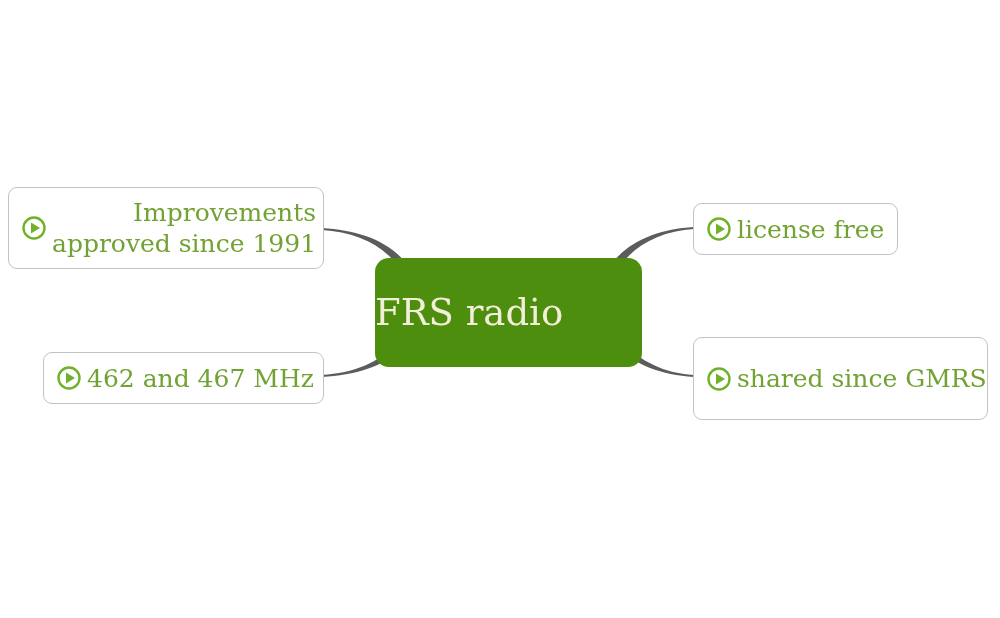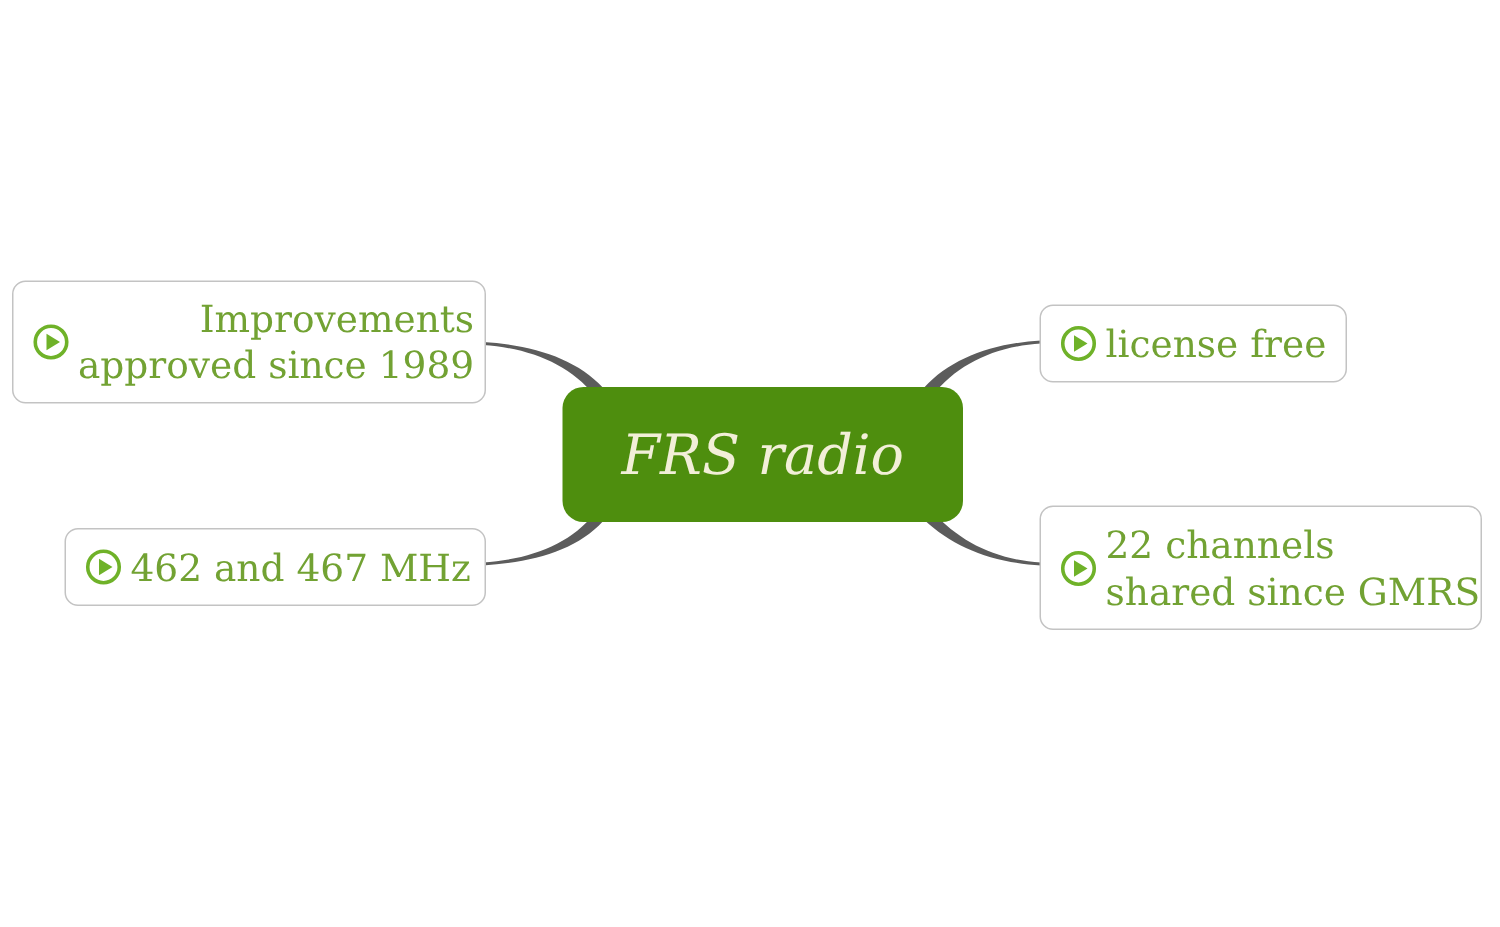--- a/index.html
+++ b/index.html
@@ -21,29 +21,28 @@
     top: 0;
     width: 1000px;
     height: 618px;
     z-index: 1;
   }
   .root-node {
     position: absolute;
     left: 375px;
     top: 258px;
     width: 267px;
-    height: 90px;
+    height: 109px;
     background: #4e8e0e;
     border-radius: 14px;
     display: flex;
     align-items: center;
-    justify-content: center;
+    justify-content: flex-start;
     z-index: 2;
     cursor: pointer;
-    font-style: italic;
   }
   .root-node .root-label {
     color: #f2efd8;
     font-size: 37px;
     white-space: nowrap;
   }
   .branch-node {
     position: absolute;
     background: #ffffff;
     border: 1px solid #c3c3c3;
@@ -89,21 +88,21 @@
     <span class="root-label">FRS radio</span>
   </div>
 
   <div class="branch-node node-improvements">
     <svg class="play-icon" viewBox="0 0 26 26">
       <circle cx="13" cy="13" r="10.5" fill="#ffffff" stroke="#6fb229" stroke-width="2.4"></circle>
       <polygon points="10,7.5 19,13 10,18.5" fill="#6fb229"></polygon>
     </svg>
     <div class="labels">
       <div>Improvements</div>
-      <div>approved since 1989</div>
+      <div>approved since 1991</div>
     </div>
   </div>
 
   <div class="branch-node node-mhz">
     <svg class="play-icon" viewBox="0 0 26 26">
       <circle cx="13" cy="13" r="10.5" fill="#ffffff" stroke="#6fb229" stroke-width="2.4"></circle>
       <polygon points="10,7.5 19,13 10,18.5" fill="#6fb229"></polygon>
     </svg>
     <div class="labels">
       <div>462 and 467 MHz</div>
@@ -119,18 +118,17 @@
       <div>license free</div>
     </div>
   </div>
 
   <div class="branch-node node-channels">
     <svg class="play-icon" viewBox="0 0 26 26">
       <circle cx="13" cy="13" r="10.5" fill="#ffffff" stroke="#6fb229" stroke-width="2.4"></circle>
       <polygon points="10,7.5 19,13 10,18.5" fill="#6fb229"></polygon>
     </svg>
     <div class="labels">
-      <div>22 channels</div>
       <div>shared since GMRS</div>
     </div>
   </div>
 
 </div>
 
 </body></html>

